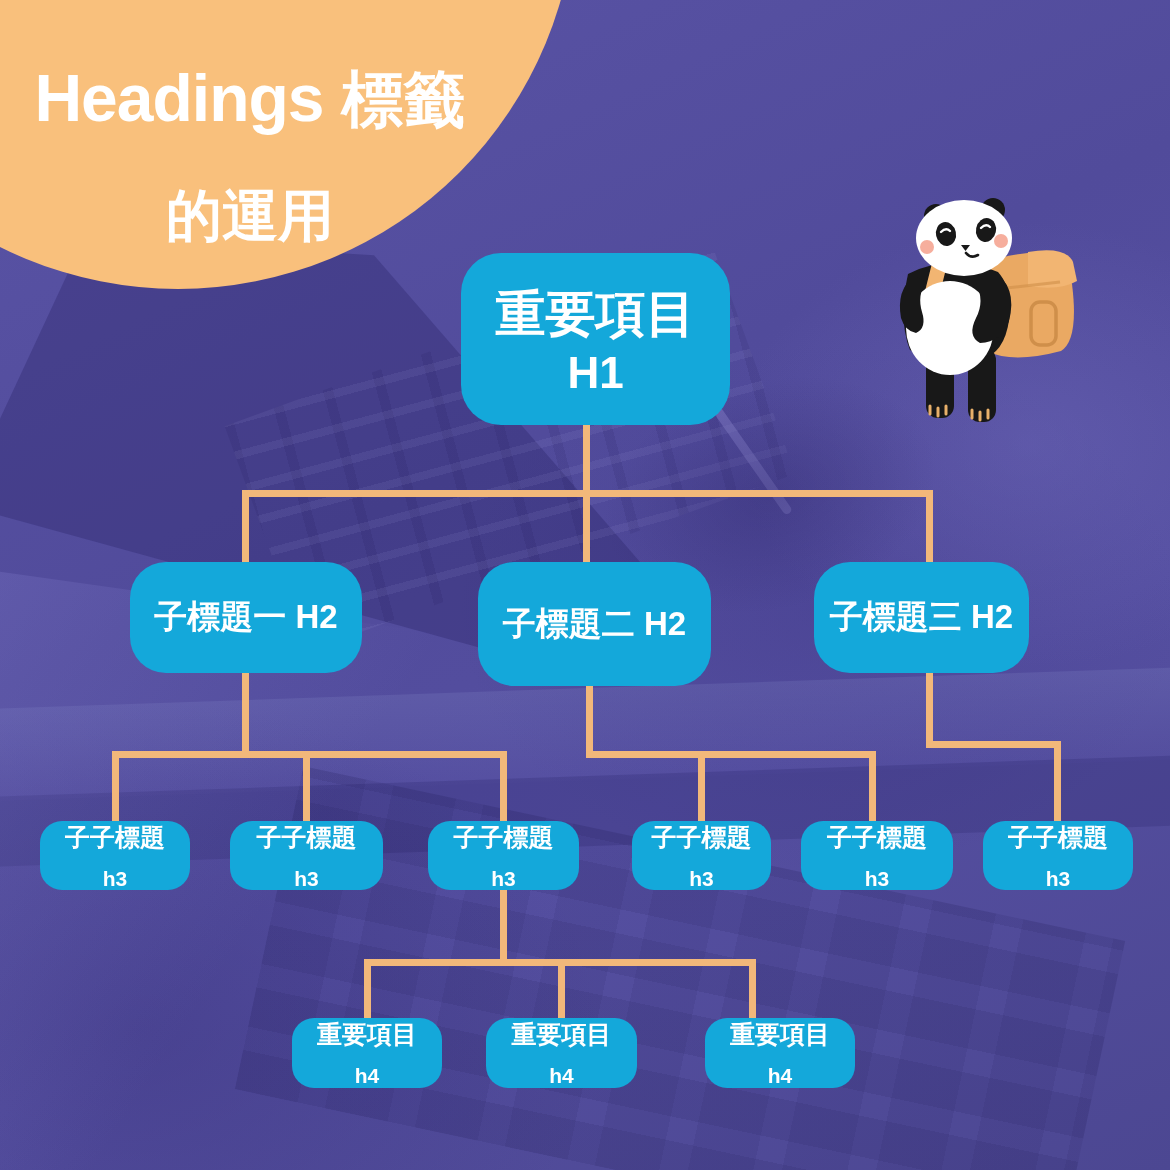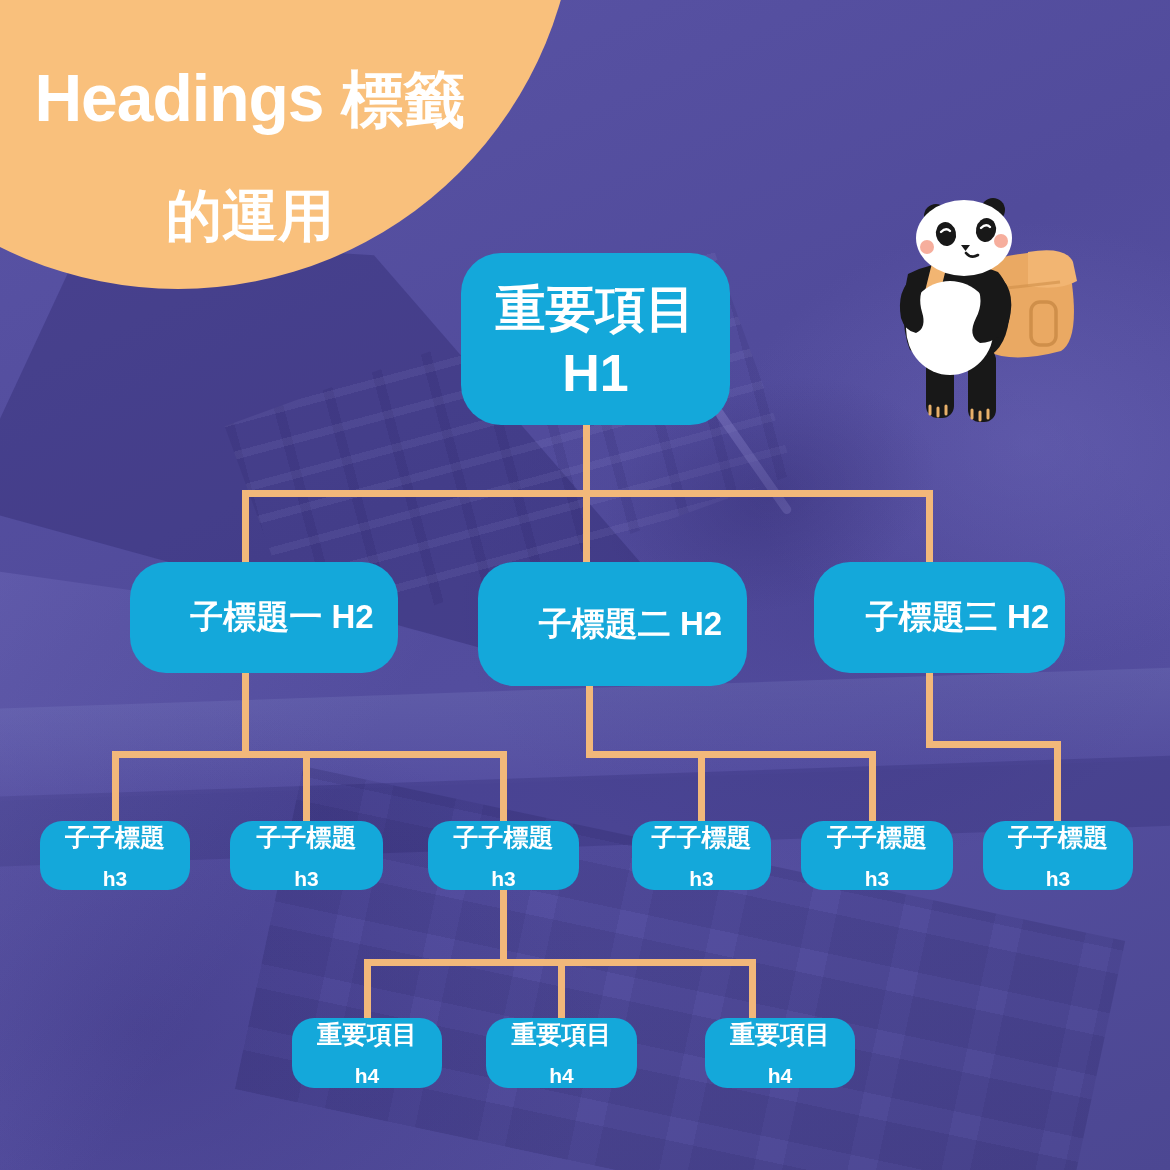--- a/index.html
+++ b/index.html
@@ -39,22 +39,22 @@
   .title .en{font-size:66px;letter-spacing:-1px;}
   .title .zh{font-size:62px;}
   .title .l2{font-size:56px;margin-top:37px;}
 
   .line{position:absolute;background:var(--line,#f2b87a);}
 
   .node{position:absolute;background:var(--node,#14a8da);color:#fff;font-weight:bold;text-align:center;
     display:flex;flex-direction:column;align-items:center;justify-content:center;border-radius:22px;}
   .h1box{border-radius:40px;}
   .h1box .nl1{font-size:50px;}
-  .h1box .nl2{font-size:52px;margin-top:0;}
-  .h2box{border-radius:36px;font-size:33px;padding-left:36px;}
+  .h1box .nl2{font-size:44px;margin-top:0;}
+  .h2box{border-radius:36px;font-size:33px;}
   .h3box .nl1,.h4box .nl1{font-size:25px;text-align:center;}
   .h3box .nl2,.h4box .nl2{font-size:21px;margin-top:13px;}
   .panda{position:absolute;left:880px;top:190px;width:200px;height:250px;}
 </style>
 </head>
 <body>
 
 <div class="canvas">
 
   <div class="bgel laptop-screen"></div>

